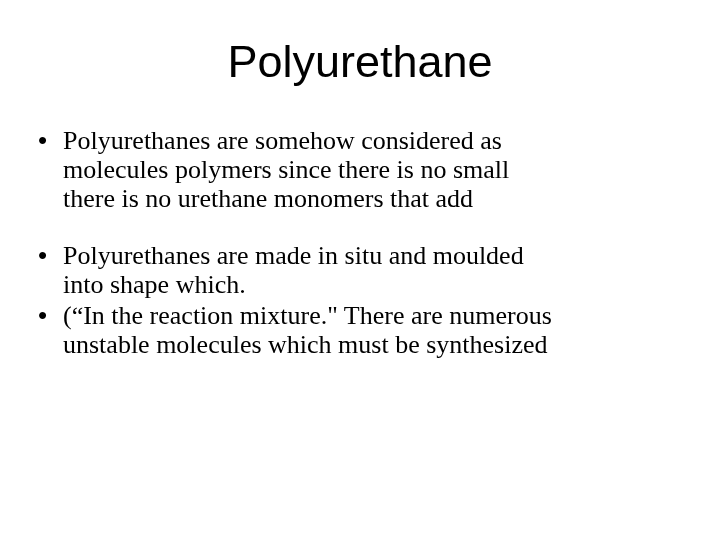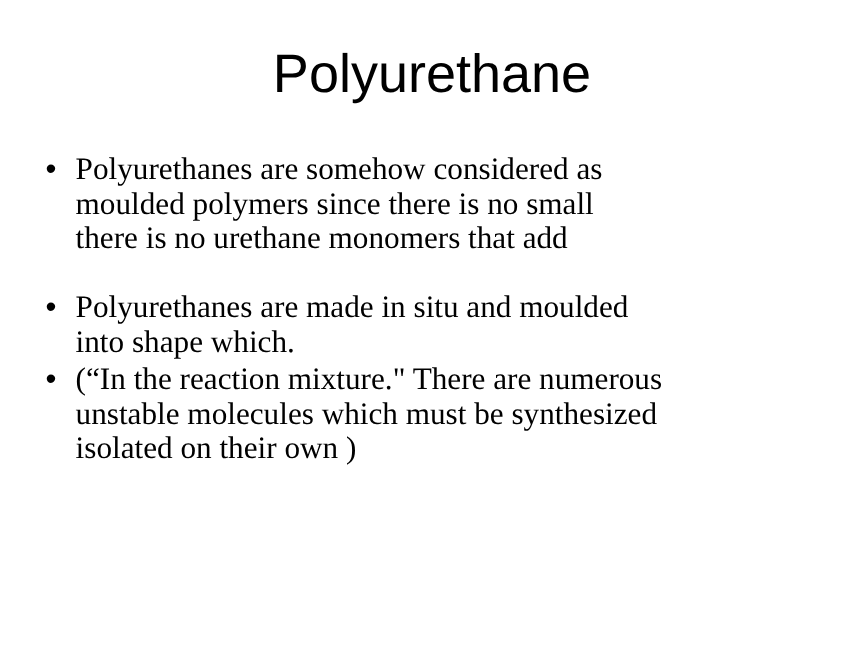--- a/index.html
+++ b/index.html
@@ -64,33 +64,32 @@
 </head>
 <body style="background: rgb(255, 255, 255);">
 
 <div class="slide" style="background: rgb(255, 255, 255); color: rgb(0, 0, 0);">
   <h1 class="title">Polyurethane</h1>
   <div class="bullets">
       <div class="bullet">
         <span class="marker">•</span>
         <div class="text">
           <div class="line"><span>Polyurethanes are somehow considered as</span></div>
-          <div class="line"><span>moulded polymers since there is no small</span></div>
+          <div class="line"><span>molecules polymers since there is no small</span></div>
           <div class="line"><span>there is no urethane monomers that add</span></div>
         </div>
       </div>
       <div class="bullet">
         <span class="marker">•</span>
         <div class="text">
           <div class="line"><span>Polyurethanes are made in situ and moulded</span></div>
           <div class="line"><span>into shape which.</span></div>
         </div>
       </div>
       <div class="bullet">
         <span class="marker">•</span>
         <div class="text">
           <div class="line"><span>(“In the reaction mixture." There are numerous</span></div>
           <div class="line"><span>unstable molecules which must be synthesized</span></div>
-          <div class="line"><span>isolated on their own )</span></div>
         </div>
       </div>
     </div>
 </div>
 
 </body></html>

